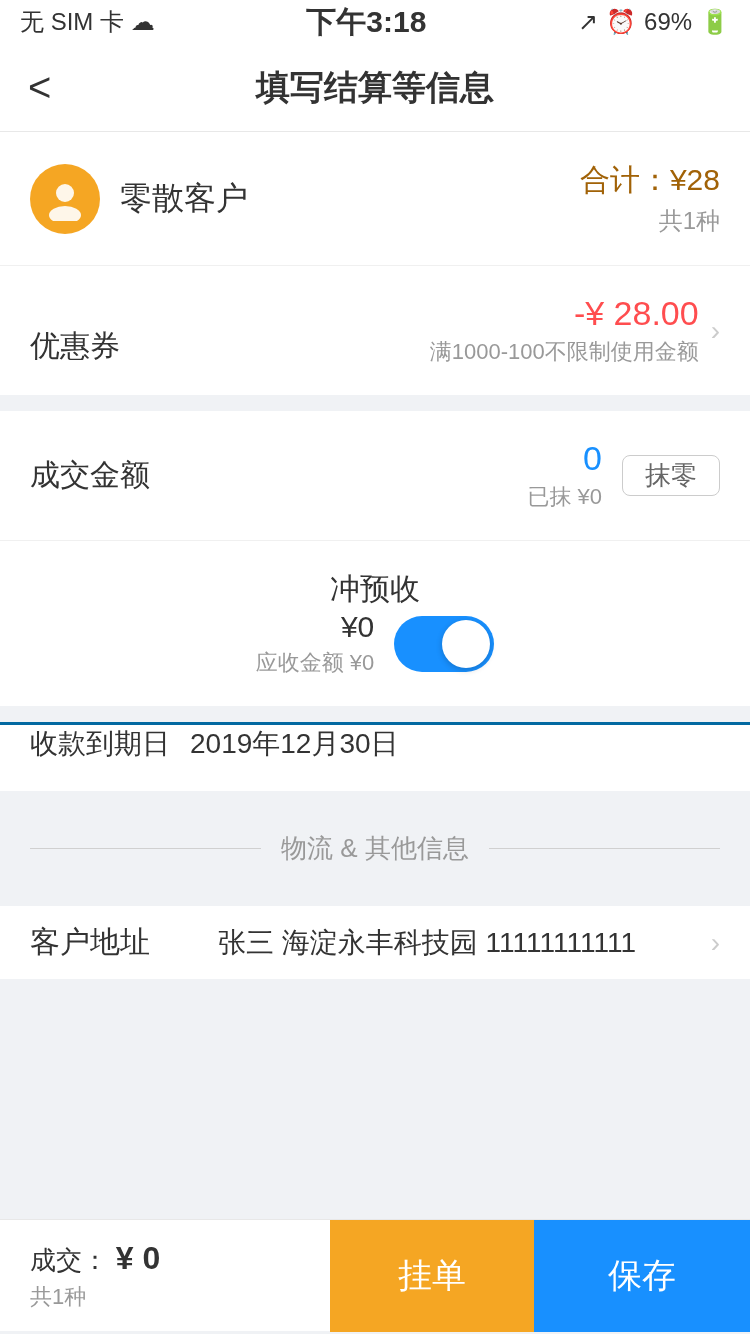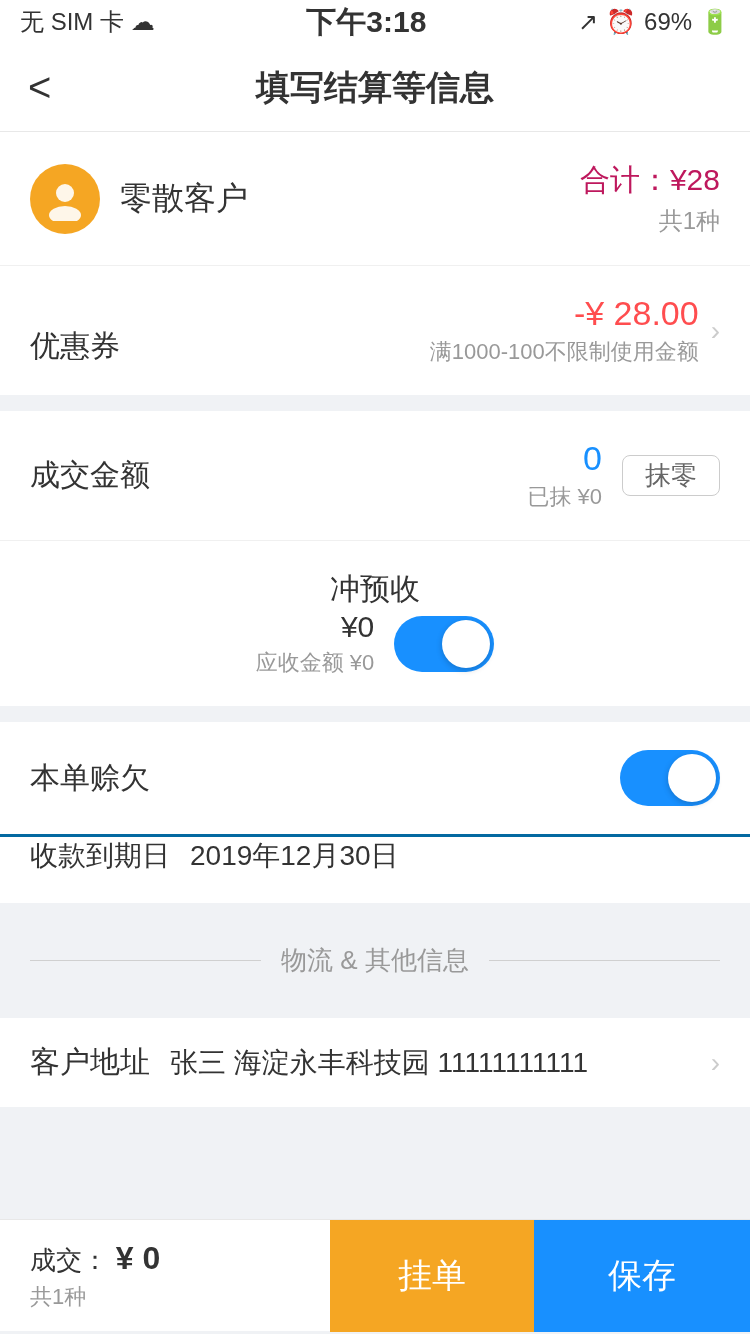--- a/index.html
+++ b/index.html
@@ -83,21 +83,21 @@
     .customer-avatar svg { width: 44px; height: 44px; }
     .customer-name {
       font-size: 32px;
       color: #333;
     }
     .customer-right {
       text-align: right;
     }
     .total-amount {
       font-size: 30px;
-      color: #be185d;
+      color: #a16207;
     }
     .total-count {
       font-size: 24px;
       color: #999;
       margin-top: 4px;
     }
 
     
     .coupon-row {
       display: flex;
@@ -269,21 +269,22 @@
 
     
     .address-section {
       background: #fff;
       margin-bottom: 16px;
     }
     .address-row {
       display: flex;
       align-items: center;
       justify-content: space-between;
-      padding: 24px 30px;
+      padding: 16px 30px;
+      gap: 48px;
     }
     .address-label {
       font-size: 30px;
       color: #333;
       flex-shrink: 0;
       margin-right: 20px;
     }
     .address-value {
       font-size: 28px;
       color: #333;
@@ -419,26 +420,20 @@
         <div class="prepay-sub">应收金额 ¥0</div>
       </div>
       <div class="toggle">
         <div class="toggle-knob"></div>
       </div>
     </div>
   </div>
 </div>
 
 <div class="debt-section">
-  <div class="debt-row">
-    <span class="debt-label">本单赊欠</span>
-    <div class="toggle">
-      <div class="toggle-knob"></div>
-    </div>
-  </div>
   <div class="debt-date-row">
     <span class="debt-date-label">收款到期日</span>
     <span class="debt-date-value">2019年12月30日</span>
   </div>
 </div>
 
 <div class="logistics-section">
   <div class="logistics-divider">
     <div class="divider-line"></div>
     <span>物流 &amp; 其他信息</span>

